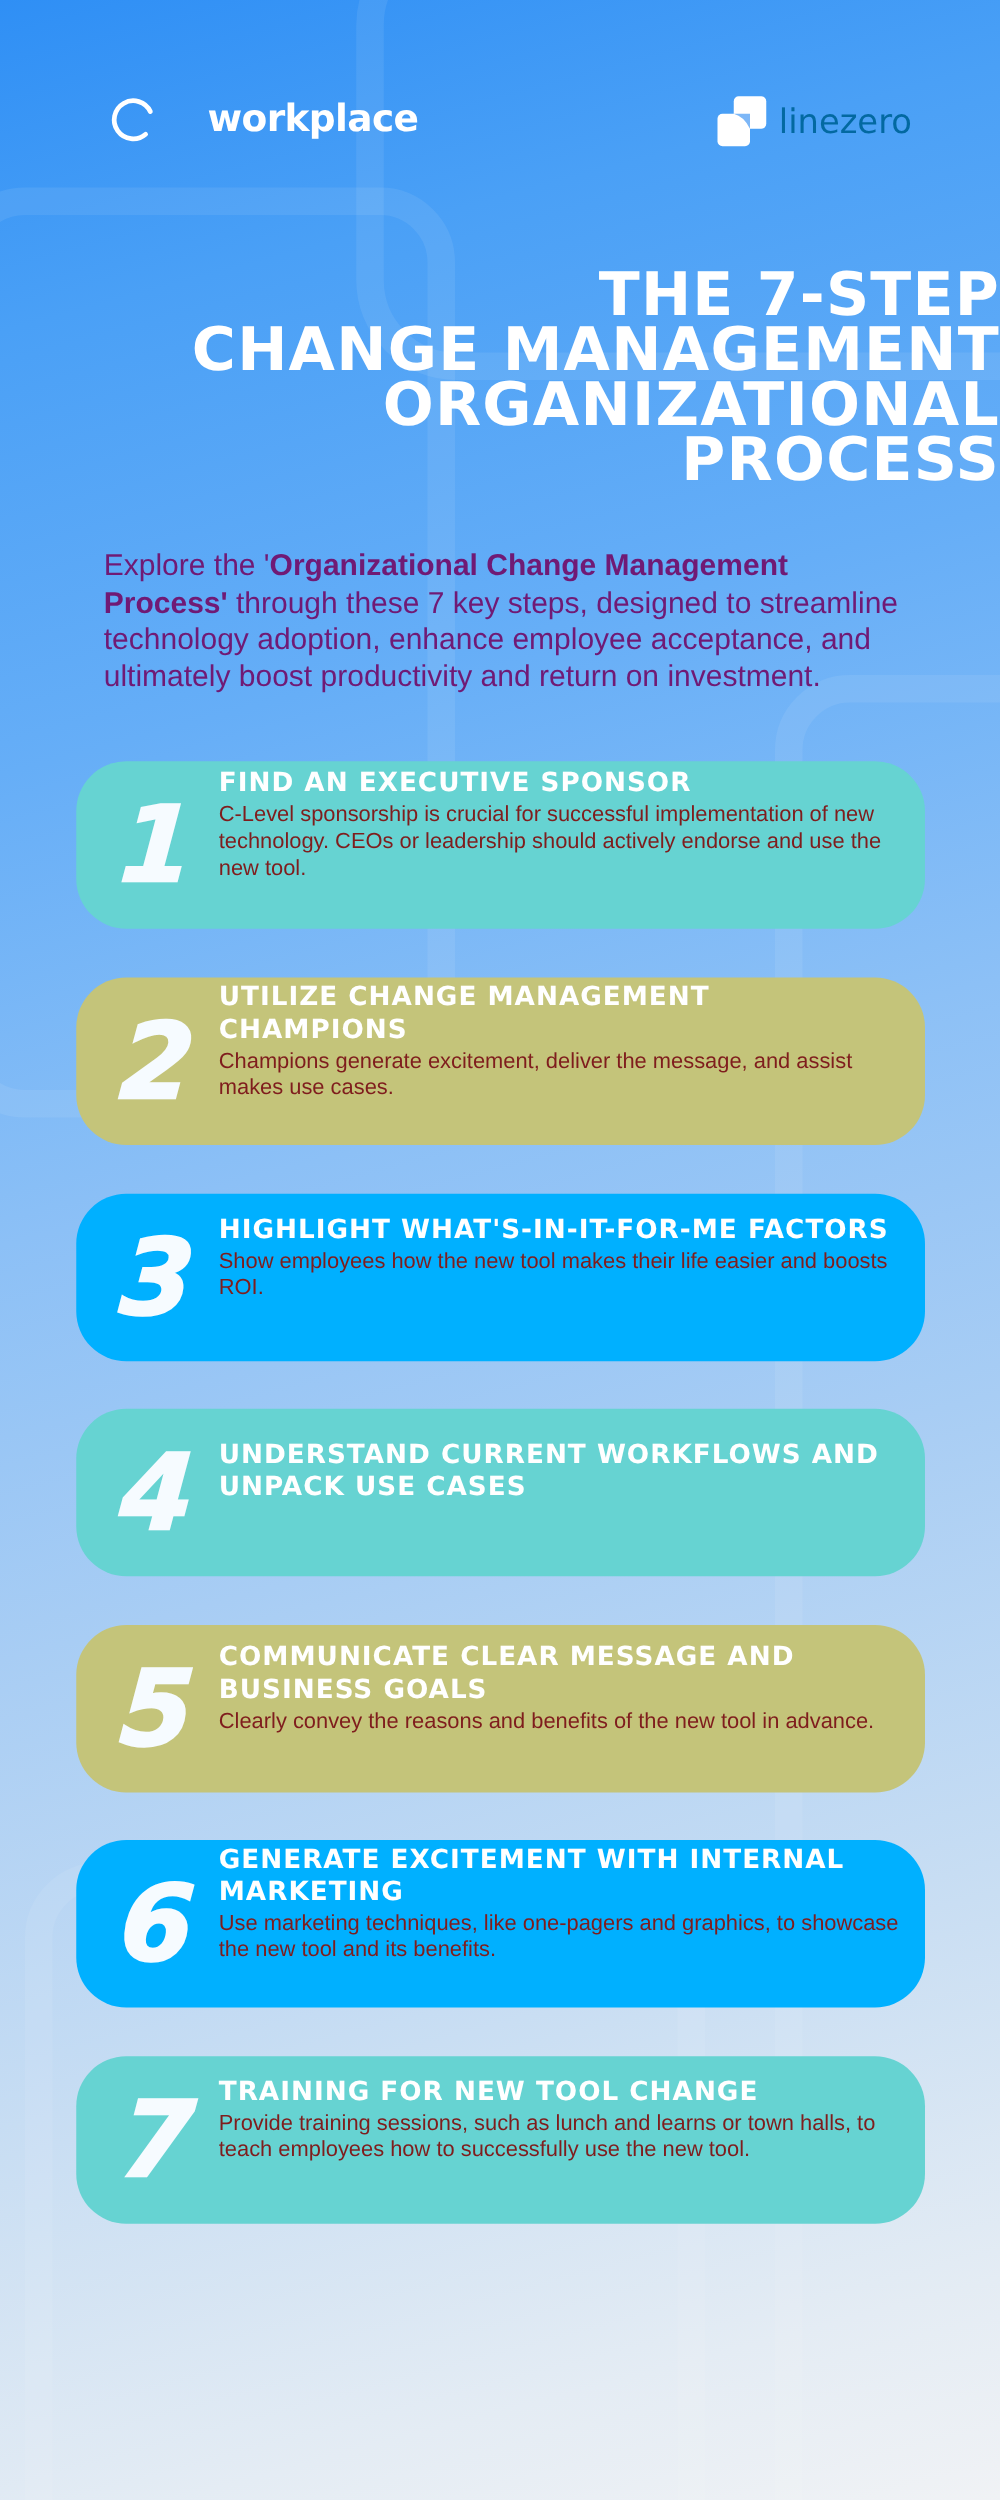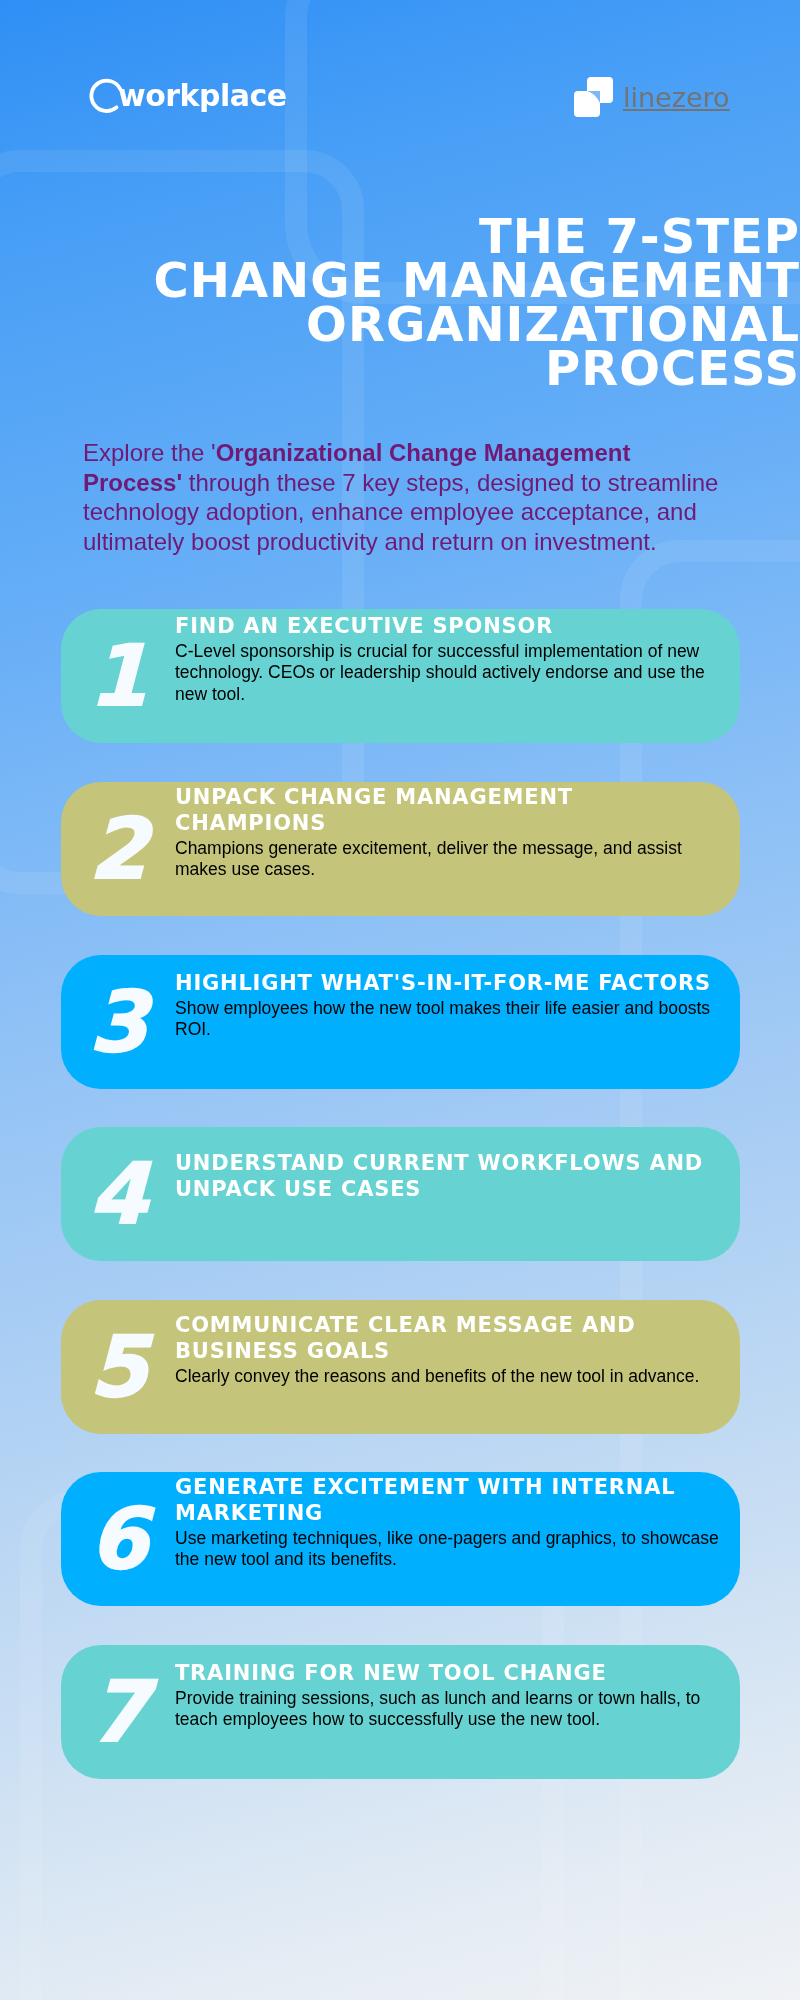--- a/index.html
+++ b/index.html
@@ -22,31 +22,31 @@
     .bg3 { left: 620px; top: 540px; width: 300px; height: 1500px; }
     .bg4 { left: 20px; top: 1490px; width: 500px; height: 600px; }
 
     .header {
       position: absolute; left: 0; top: 70px; width: 800px; height: 50px;
     }
     .logo-workplace {
       position: absolute; left: 88px; top: 6px;
       display: flex; align-items: center;
       color: #fff; font-family: "DejaVu Sans", sans-serif; font-weight: bold;
-      font-size: 30px; letter-spacing: -0.5px;
+      font-size: 30px; letter-spacing: -0.5px; gap: 48px;
     }
     .wp-at {
       display: inline-block; width: 38px; height: 38px;
       margin-right: -8px;
     }
     .logo-linezero {
       position: absolute; left: 573px; top: 6px;
       display: flex; align-items: center;
-      color: #737373; font-family: "DejaVu Sans", sans-serif; font-weight: normal;
-      font-size: 27px; letter-spacing: 0px; text-decoration: underline;
+      color: #0369a1; font-family: "DejaVu Sans", sans-serif; font-weight: normal;
+      font-size: 27px; letter-spacing: 0px;
     }
     .lz-icon { width: 42px; height: 42px; margin-right: 8px; }
 
     .title {
       position: absolute; left: 0; top: 182px; width: 800px;
       text-align: right; color: #fff;
       font-family: "DejaVu Sans", sans-serif; font-weight: bold;
       font-size: 48px; line-height: 44px; letter-spacing: 1px;
     }
     .title-line { display: block; }
@@ -76,21 +76,21 @@
       position: absolute; left: 114px; right: 14px; top: 0; height: 100px;
       display: flex; flex-direction: column; justify-content: center;
     }
     .card .heading {
       color: #fff;
       font-family: "DejaVu Sans", sans-serif; font-weight: bold;
       font-size: 21px; line-height: 26px; letter-spacing: 0.8px;
       margin: 0 0 2px 0;
     }
     .card .body {
-      color: #000000;
+      color: #7f1d1d;
       font-family: "Liberation Sans", sans-serif;
       font-size: 17.5px; line-height: 21.5px;
       margin: 0;
     }
     .teal { background: #66d3d2; }
     .olive { background: #c4c47a; }
     .blue { background: #00b0ff; }
   </style>
 </head>
 <body>
@@ -130,21 +130,21 @@
   <div class="num">1</div>
   <div class="content">
     <h2 class="heading">FIND AN EXECUTIVE SPONSOR</h2>
     <p class="body">C-Level sponsorship is crucial for successful implementation of new technology. CEOs or leadership should actively endorse and use the new tool.</p>
   </div>
 </section>
 
 <section class="card olive" style="top:782px">
   <div class="num">2</div>
   <div class="content">
-    <h2 class="heading">UNPACK CHANGE MANAGEMENT CHAMPIONS</h2>
+    <h2 class="heading">UTILIZE CHANGE MANAGEMENT CHAMPIONS</h2>
     <p class="body">Champions generate excitement, deliver the message, and assist makes use cases.</p>
   </div>
 </section>
 
 <section class="card blue" style="top:955px">
   <div class="num">3</div>
   <div class="content">
     <h2 class="heading">HIGHLIGHT WHAT'S-IN-IT-FOR-ME FACTORS</h2>
     <p class="body">Show employees how the new tool makes their life easier and boosts ROI.</p>
   </div>

